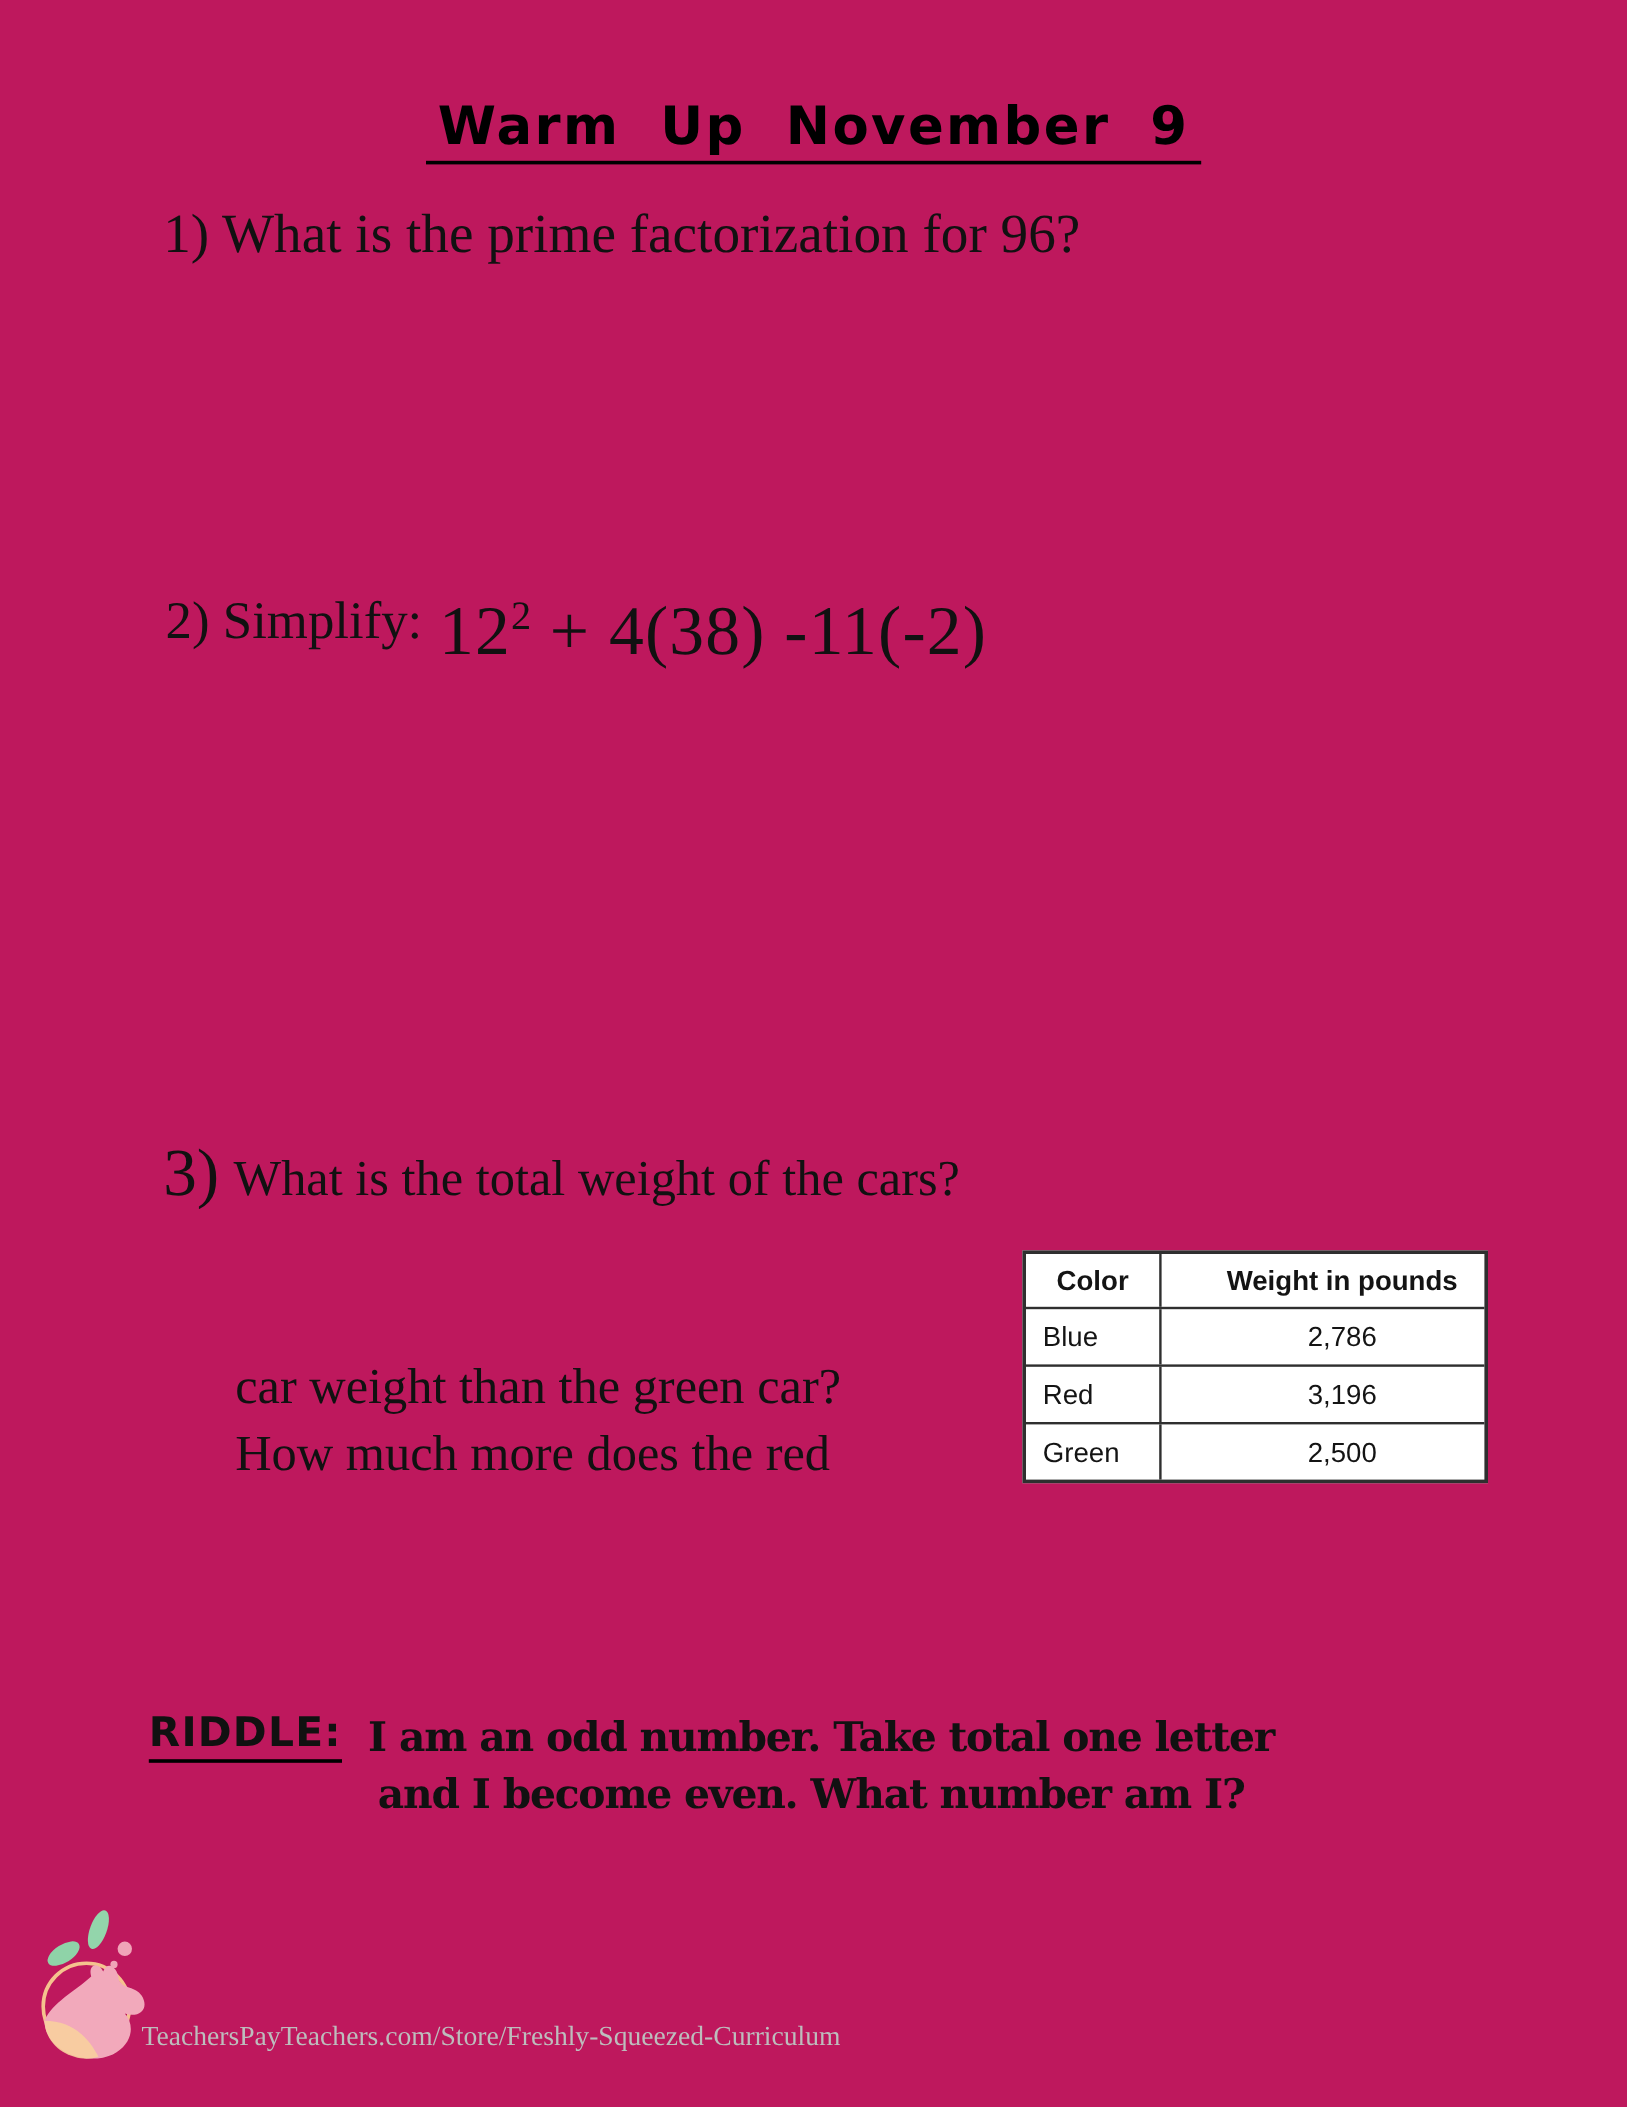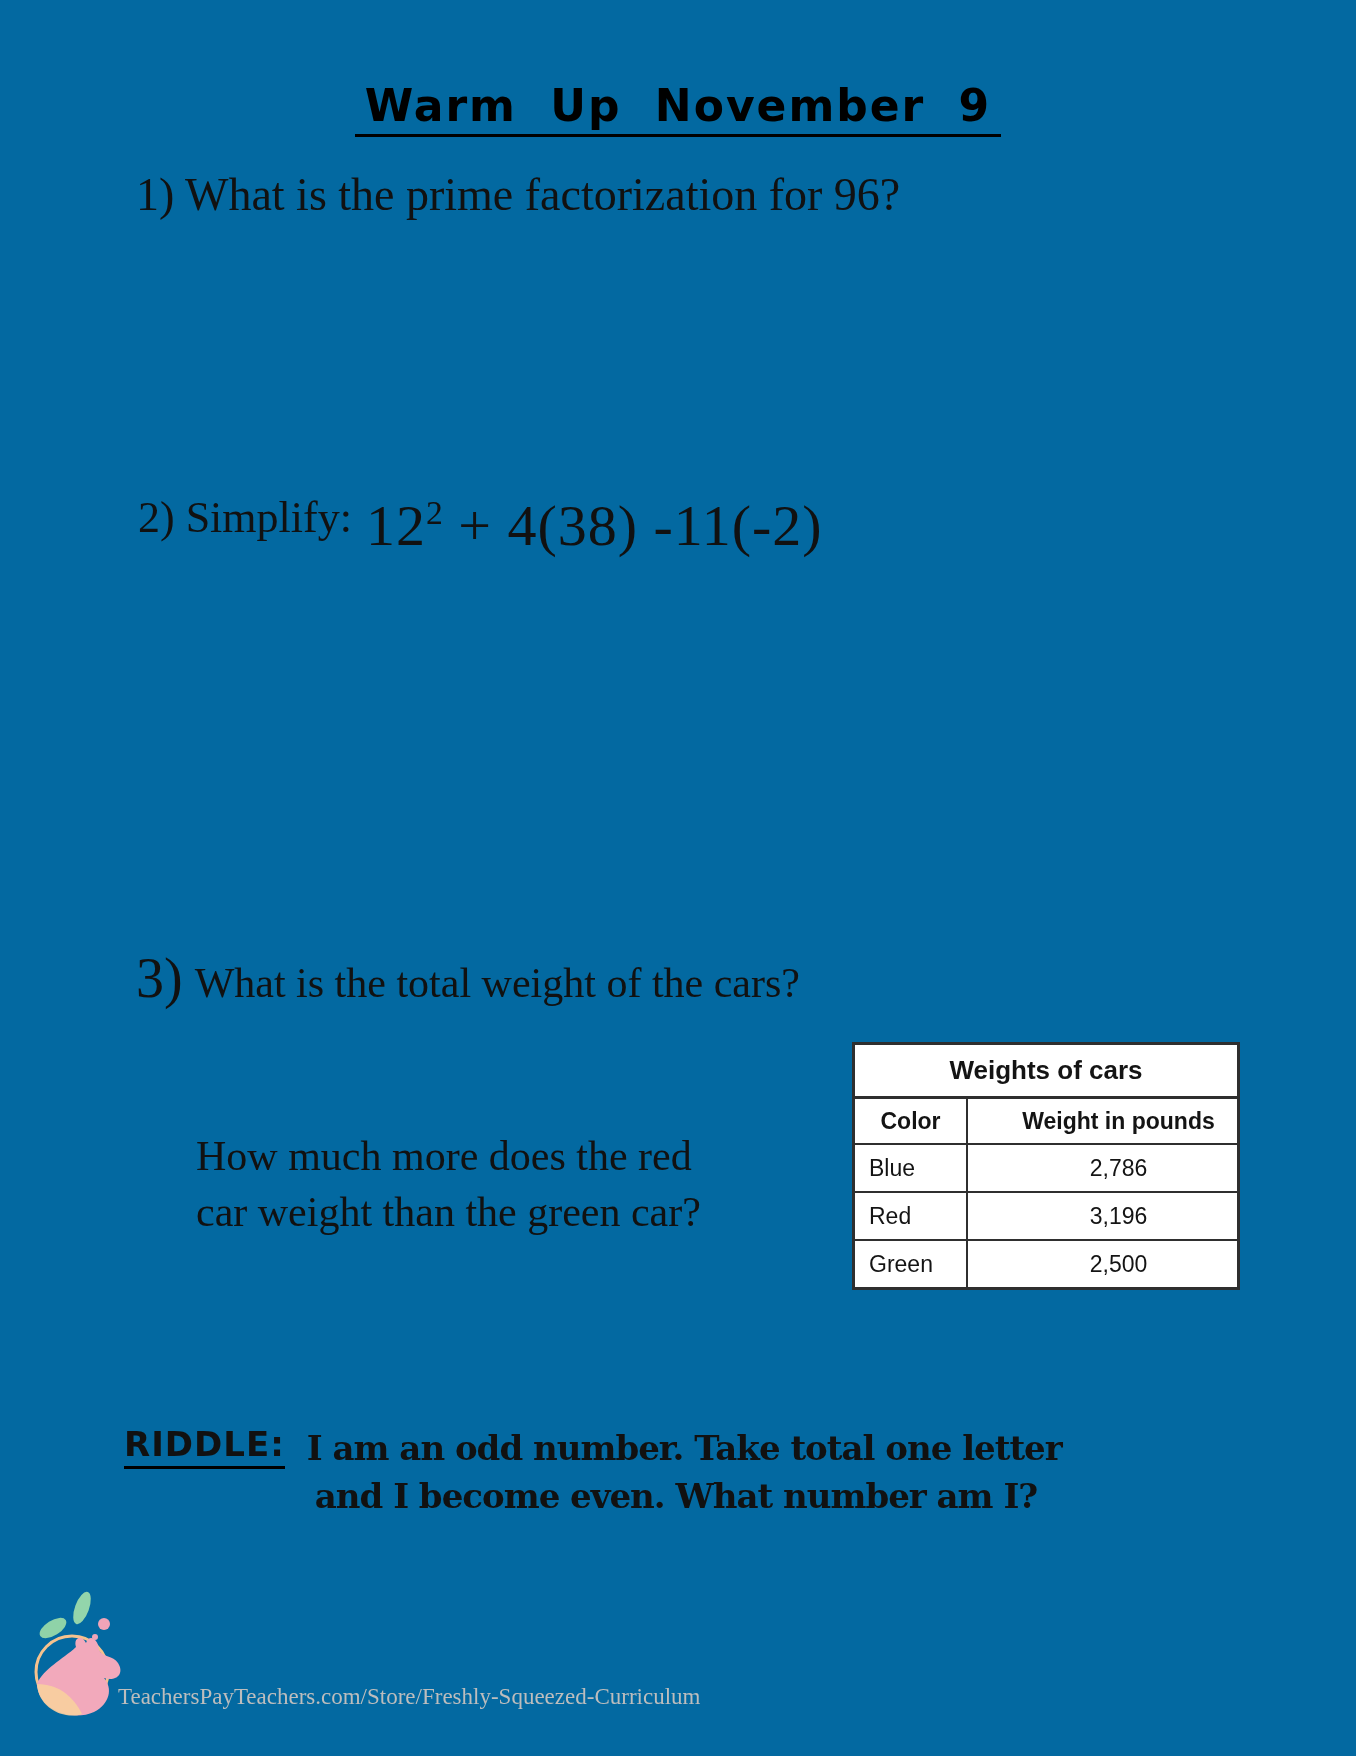--- a/index.html
+++ b/index.html
@@ -1,21 +1,21 @@
 <!DOCTYPE html>
 <html><head>
 <meta charset="utf-8">
 <style>
   * { margin: 0; padding: 0; box-sizing: border-box; }
   html, body { background: #ffffff; }
   .page {
     position: relative;
     width: 1356px;
     height: 1756px;
-    background: #0369a1;
+    background: #be185d;
     font-family: "Liberation Serif", serif;
     color: #111111;
     overflow: hidden;
   }
 
   
   .title-wrap {
     position: absolute;
     top: 80px;
     left: 0;
@@ -179,26 +179,25 @@
     <span class="q2-label">2) Simplify:</span>
     <span class="q2-eq"><span>12</span><sup>2</sup><span> + 4(38) -11(-2)</span></span>
   </div>
 
   <div class="q3">
     <span class="q3-num">3)</span>
     <span class="q3-text">What is the total weight of the cars?</span>
   </div>
 
   <div class="q3-followup">
+    <div>car weight than the green car?</div>
     <div>How much more does the red</div>
-    <div>car weight than the green car?</div>
   </div>
 
   <div class="wtable">
-    <div class="wt-title">Weights of cars</div>
     <div class="wt-row wt-head">
       <div class="wt-c1">Color</div>
       <div class="wt-c2">Weight in pounds</div>
     </div>
     <div class="wt-row wt-data">
       <div class="wt-c1">Blue</div>
       <div class="wt-c2">2,786</div>
     </div>
     <div class="wt-row wt-data">
       <div class="wt-c1">Red</div>

